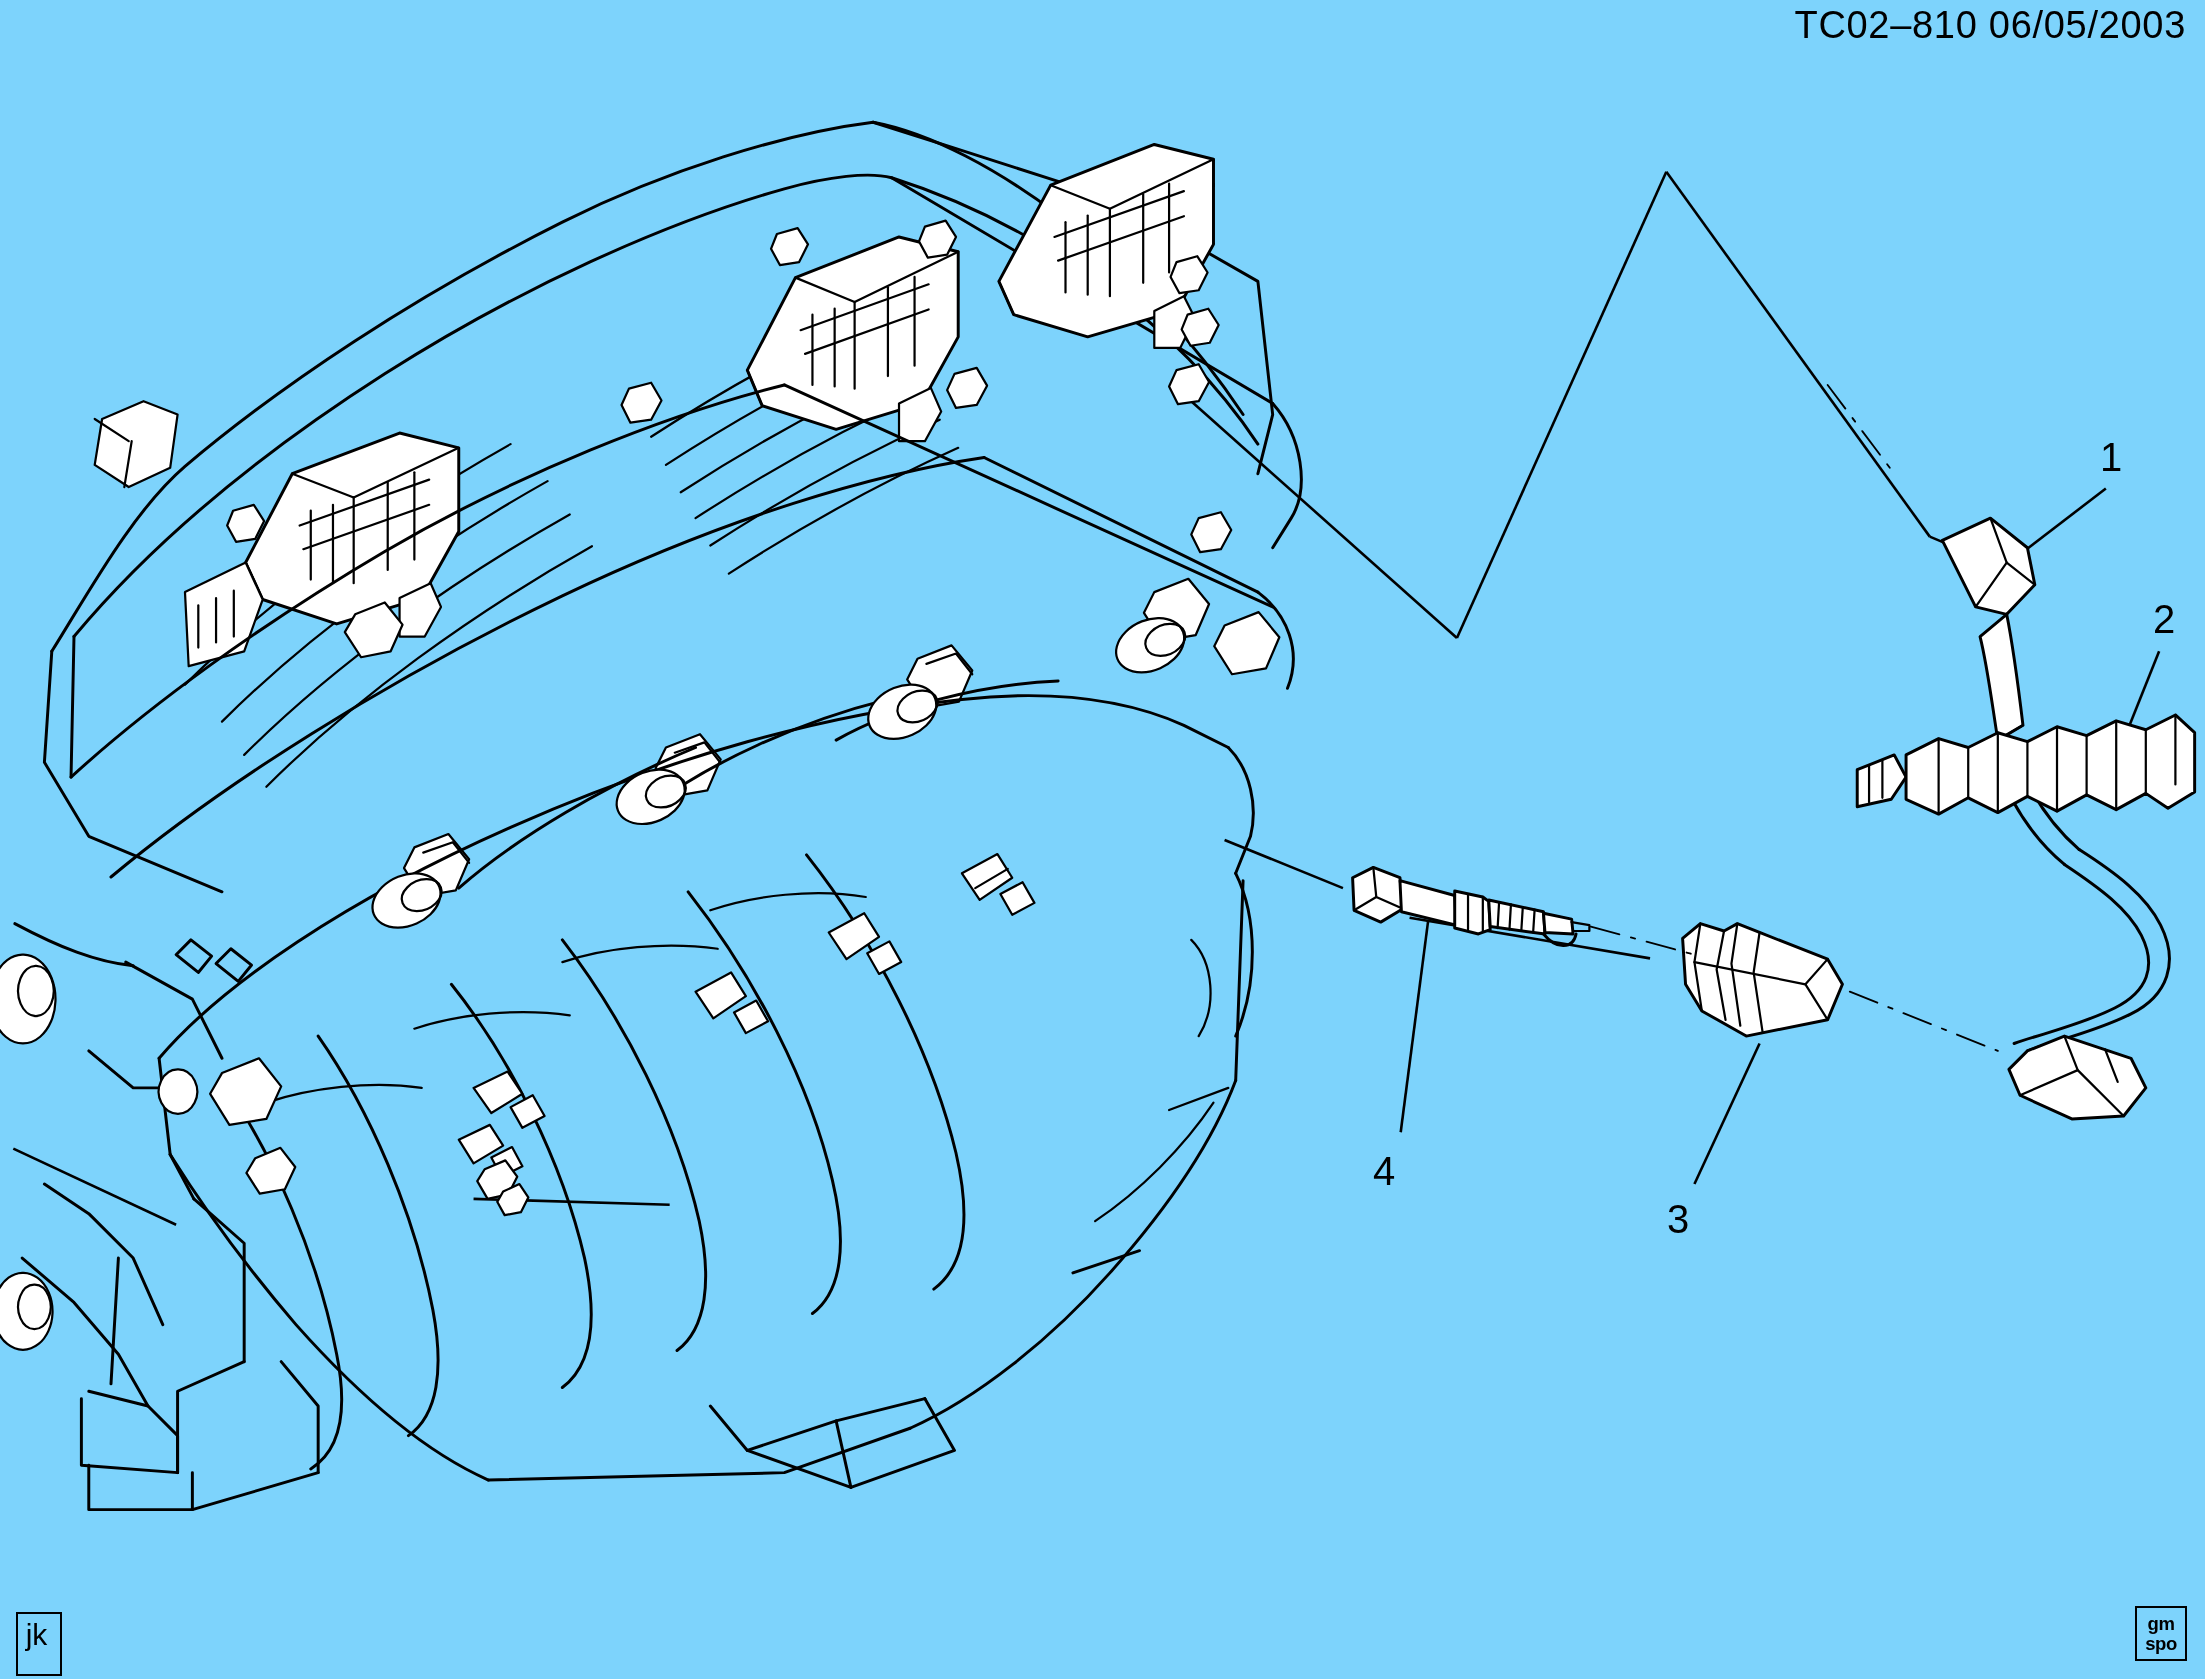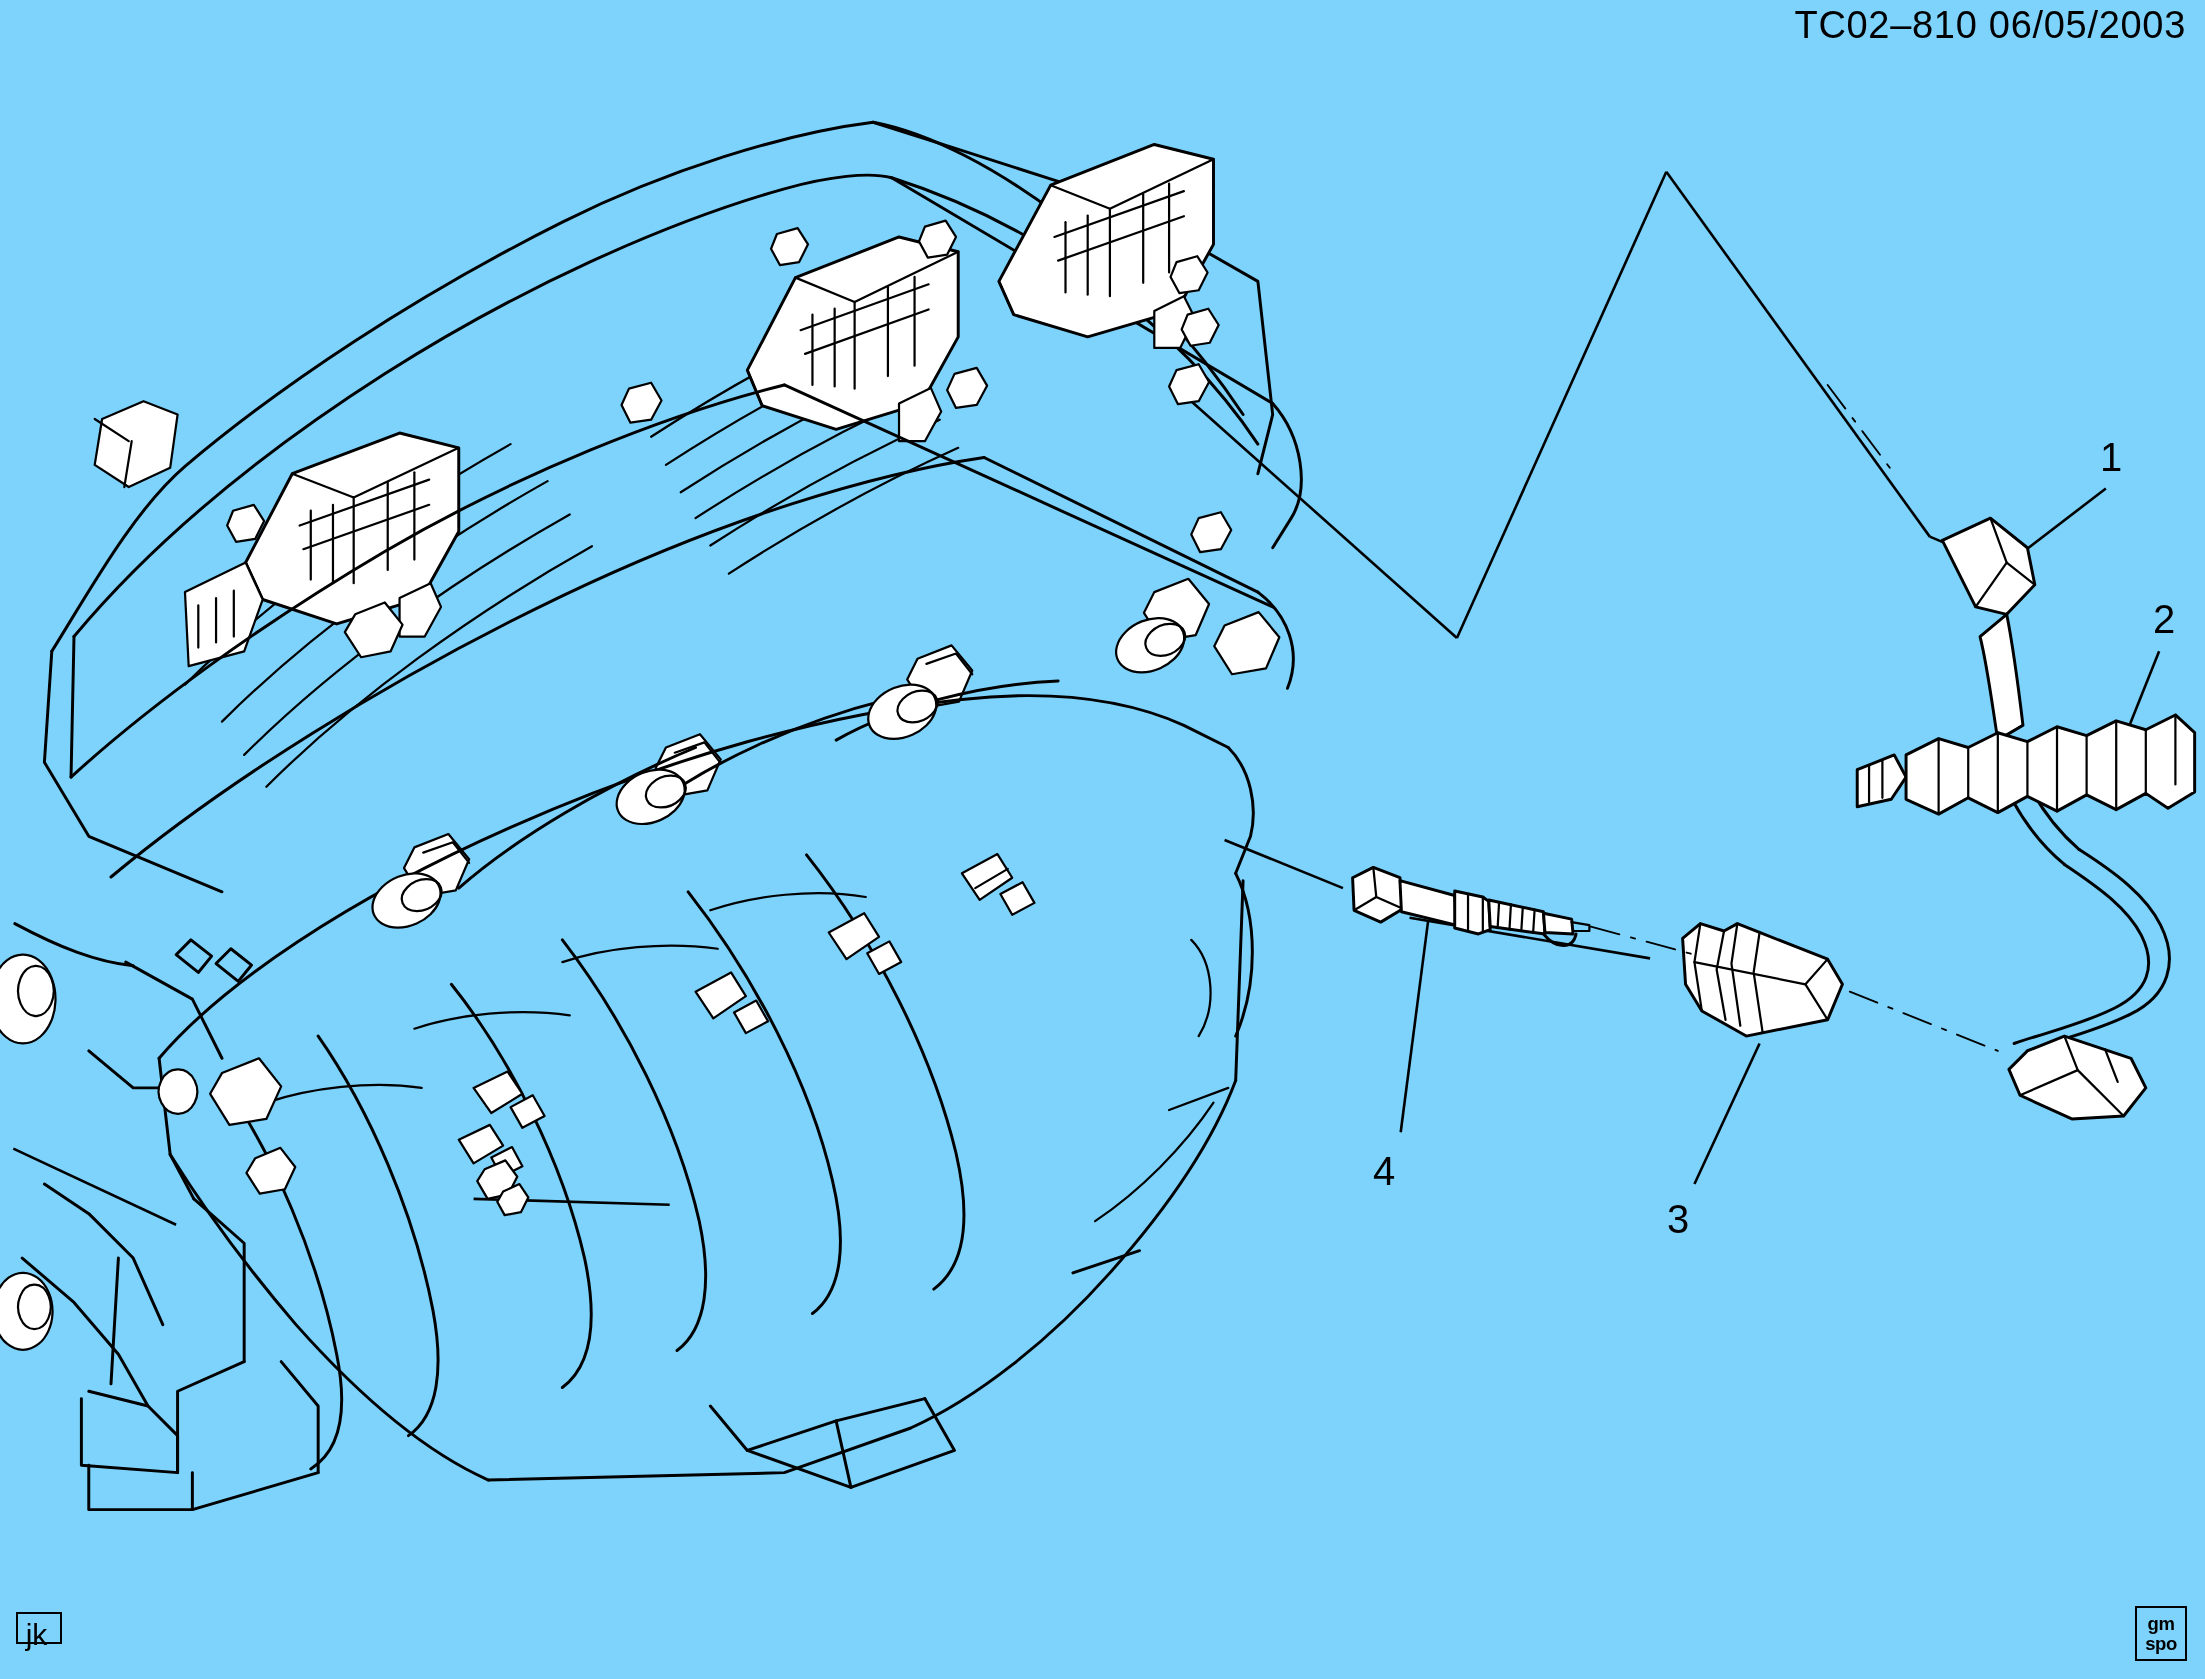--- a/index.html
+++ b/index.html
@@ -36,21 +36,21 @@
   #c1 { left: 2100px; top: 437px; }
   #c2 { left: 2153px; top: 599px; }
   #c3 { left: 1667px; top: 1199px; }
   #c4 { left: 1373px; top: 1151px; }
 
   .jk-box {
     position: absolute;
     left: 16.3px;
     top: 1612px;
     width: 46px;
-    height: 32px;
+    height: 64px;
     border: 2.2px solid #000;
     box-sizing: border-box;
   }
   .jk-box span {
     position: absolute;
     left: 7.4px;
     top: 6px;
     font-size: 30px;
     line-height: 1;
   }

